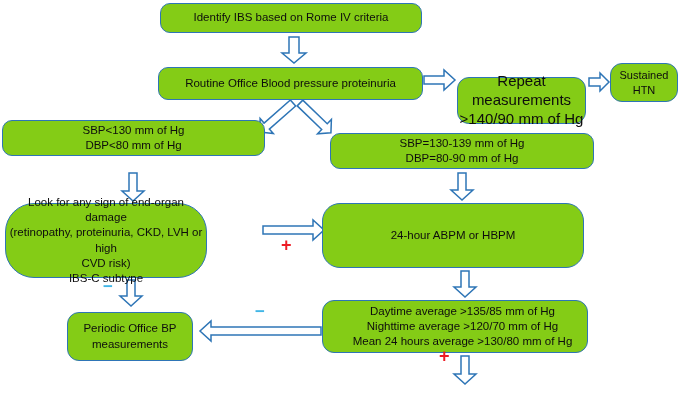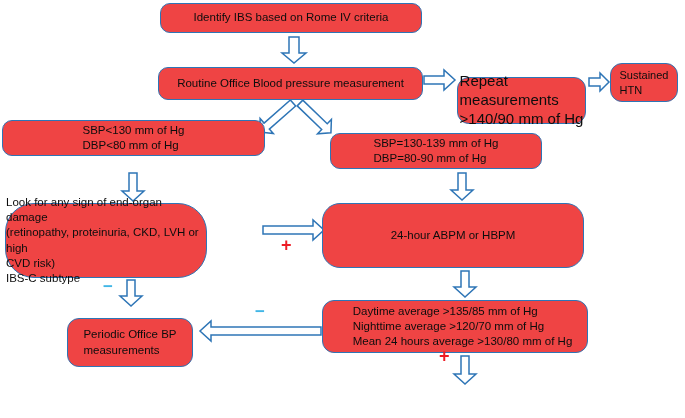--- a/index.html
+++ b/index.html
@@ -2,40 +2,40 @@
 <html><head>
 <meta charset="utf-8">
 <style>
   html,body{margin:0;padding:0;background:#fff;}
   .canvas{
     position:relative;width:685px;height:418px;background:#fff;
     font-family:"Liberation Sans", sans-serif;color:#0d0d0d;overflow:hidden;
   }
   .node{
     position:absolute;box-sizing:border-box;
-    border:1.6px solid #2e75b6;background:#ef4444;
+    border:1.6px solid #2e75b6;background:#84cc16;
     display:flex;align-items:center;justify-content:center;
-    white-space:pre-line;
+    text-align:center;white-space:pre-line;
     font-size:11.5px;line-height:1.32;
   }
   .arrows{position:absolute;left:0;top:0;width:685px;height:418px;}
   .arrows polygon{fill:#fff;stroke:#2e75b6;stroke-width:1.5;stroke-linejoin:miter;}
   .sign{position:absolute;font-weight:bold;line-height:1;}
   .sign.plus{color:#ed1c24;font-size:18px;}
   .sign.minus{color:#41b6e6;font-size:17px;}
   
   .n-identify {left:160px;top:3px;  width:262px;height:30px;border-radius:10px;}
   .n-routine  {left:158px;top:67px; width:265px;height:33px;border-radius:10px;}
   .n-repeat   {left:457px;top:77px; width:129px;height:47px;border-radius:12px;font-size:15px;line-height:1.25;}
   .n-sustained{left:610px;top:63px; width:68px; height:39px;border-radius:12px;font-size:11px;}
   .n-sbp-low  {left:2px;  top:120px;width:263px;height:36px;border-radius:10px;}
-  .n-sbp-mid  {left:330px;top:133px;width:212px;height:36px;border-radius:10px;}
+  .n-sbp-mid  {left:330px;top:133px;width:264px;height:36px;border-radius:10px;}
   .n-endorgan {left:5px;  top:203px;width:202px;height:75px;border-radius:29px;}
   .n-abpm     {left:322px;top:203px;width:262px;height:65px;border-radius:18px;}
-  .n-periodic {left:67px; top:312px;width:126px;height:49px;border-radius:12px;margin-top:6px;}
+  .n-periodic {left:67px; top:312px;width:126px;height:49px;border-radius:12px;}
   .n-averages {left:322px;top:300px;width:266px;height:53px;border-radius:12px;padding-left:15px;}
   .n-diagnose {left:322px;top:387px;width:267px;height:28px;border-radius:10px;}
   
   .s-minus-endorgan {left:103px;top:278px;}
   .s-minus-averages {left:255px;top:303px;}
   .s-plus-endorgan  {left:281px;top:236px;}
   .s-plus-averages  {left:439px;top:347px;}
 </style>
 </head>
 <body>
@@ -55,21 +55,21 @@
     <polygon points="129,173 137,173 137,191 144,191 133,201 122,191 129,191"></polygon>
     <polygon points="458,173 466,173 466,190 473,190 462,200 451,190 458,190"></polygon>
     <polygon points="263,226 313,226 313,220 324,230 313,240 313,234 263,234"></polygon>
     <polygon points="127,280 135,280 135,296 142,296 131,306 120,296 127,296"></polygon>
     <polygon points="461,271 469,271 469,287 476,287 465,297 454,287 461,287"></polygon>
     <polygon points="321,327 211,327 211,321 200,331 211,341 211,335 321,335"></polygon>
     <polygon points="461,356 469,356 469,374 476,374 465,384 454,374 461,374"></polygon>
   </svg>
 
   <div class="node n-identify">Identify IBS based on Rome IV criteria</div>
-  <div class="node n-routine">Routine Office Blood pressure measurement</div>
+  <div class="node n-routine">Routine Office Blood pressure proteinuria</div>
   <div class="node n-repeat">Repeat
 measurements
 &gt;140/90 mm of Hg</div>
   <div class="node n-sustained">Sustained
 HTN</div>
   <div class="node n-sbp-low">SBP&lt;130 mm of Hg
 DBP&lt;80 mm of Hg</div>
   <div class="node n-sbp-mid">SBP=130-139 mm of Hg
 DBP=80-90 mm of Hg</div>
   <div class="node n-endorgan">Look for any sign of end-organ damage

